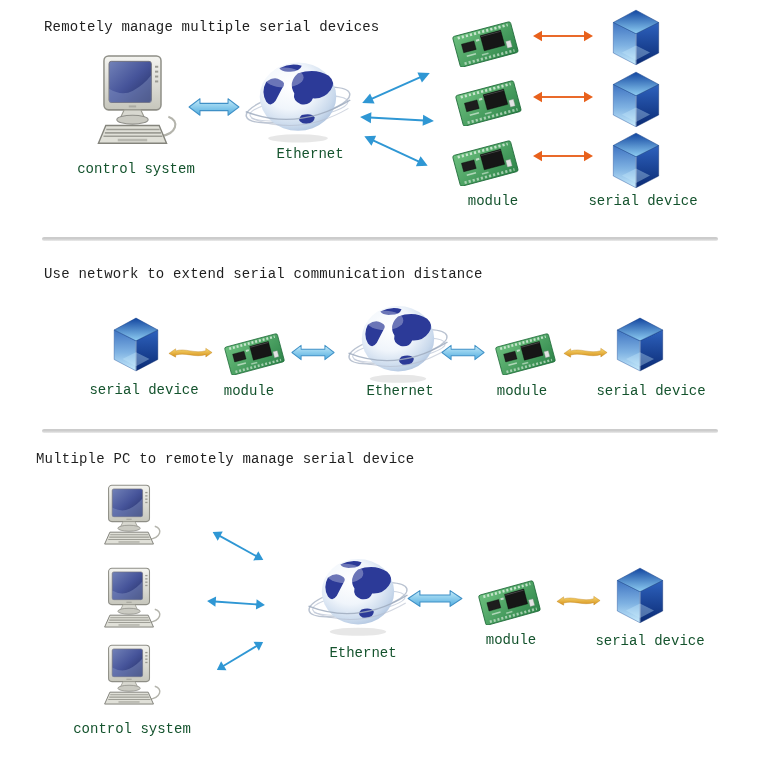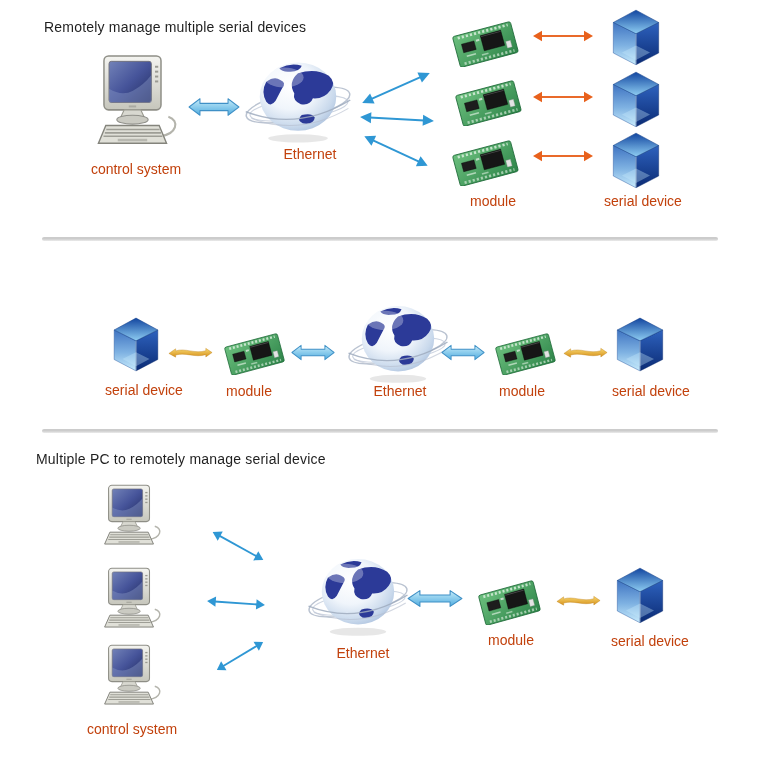--- a/index.html
+++ b/index.html
@@ -1,20 +1,20 @@
 <!DOCTYPE html>
 <html><head>
 <meta charset="utf-8">
 <style>
   html,body{margin:0;padding:0;background:#ffffff;}
   .canvas{position:relative;width:760px;height:766px;background:#ffffff;overflow:hidden;
-          font-family:Liberation Sans, sans-serif;}
+          font-family:Liberation Mono, monospace;}
   .gfx{position:absolute;left:0;top:0;}
   .title{position:absolute;font-size:14px;color:#1f1f1f;white-space:nowrap;letter-spacing:.2px;}
-  .lbl{position:absolute;font-size:14px;color:#c2410c;white-space:nowrap;transform:translateX(-50%);}
+  .lbl{position:absolute;font-size:14px;color:#14532d;white-space:nowrap;transform:translateX(-50%);}
   .divider{position:absolute;left:42px;width:676px;height:4px;
            background:linear-gradient(#cccccc 45%,#ececec);border-radius:2px;}
 </style>
 </head>
 <body>
 
 <div class="canvas">
 
   <svg class="gfx" width="760" height="766" viewBox="0 0 760 766">
     <defs>
@@ -191,20 +191,21 @@
       </g>
 
     <use href="#sym-globe" x="305" y="547" width="106" height="96"></use>
     <use href="#sym-arrow-thick" x="407" y="588" width="56" height="21"></use>
     <use href="#sym-module" x="478" y="580" width="64" height="45"></use>
     <use href="#sym-arrow-gold" x="556" y="594" width="45" height="14"></use>
     <use href="#sym-cube" x="613" y="566" width="54" height="60"></use>
   </svg>
 
   <div class="title" style="left:44px;top:19px">Remotely manage multiple serial devices</div>
+  <div class="title" style="left:44px;top:266px">Use network to extend serial communication distance</div>
   <div class="title" style="left:36px;top:451px">Multiple PC to remotely manage serial device</div>
 
   <div class="divider" style="top:237px"></div>
   <div class="divider" style="top:429px"></div>
 
   <div class="lbl" style="left:136px;top:161px">control system</div>
   <div class="lbl" style="left:310px;top:146px">Ethernet</div>
   <div class="lbl" style="left:493px;top:193px">module</div>
   <div class="lbl" style="left:643px;top:193px">serial device</div>
 

